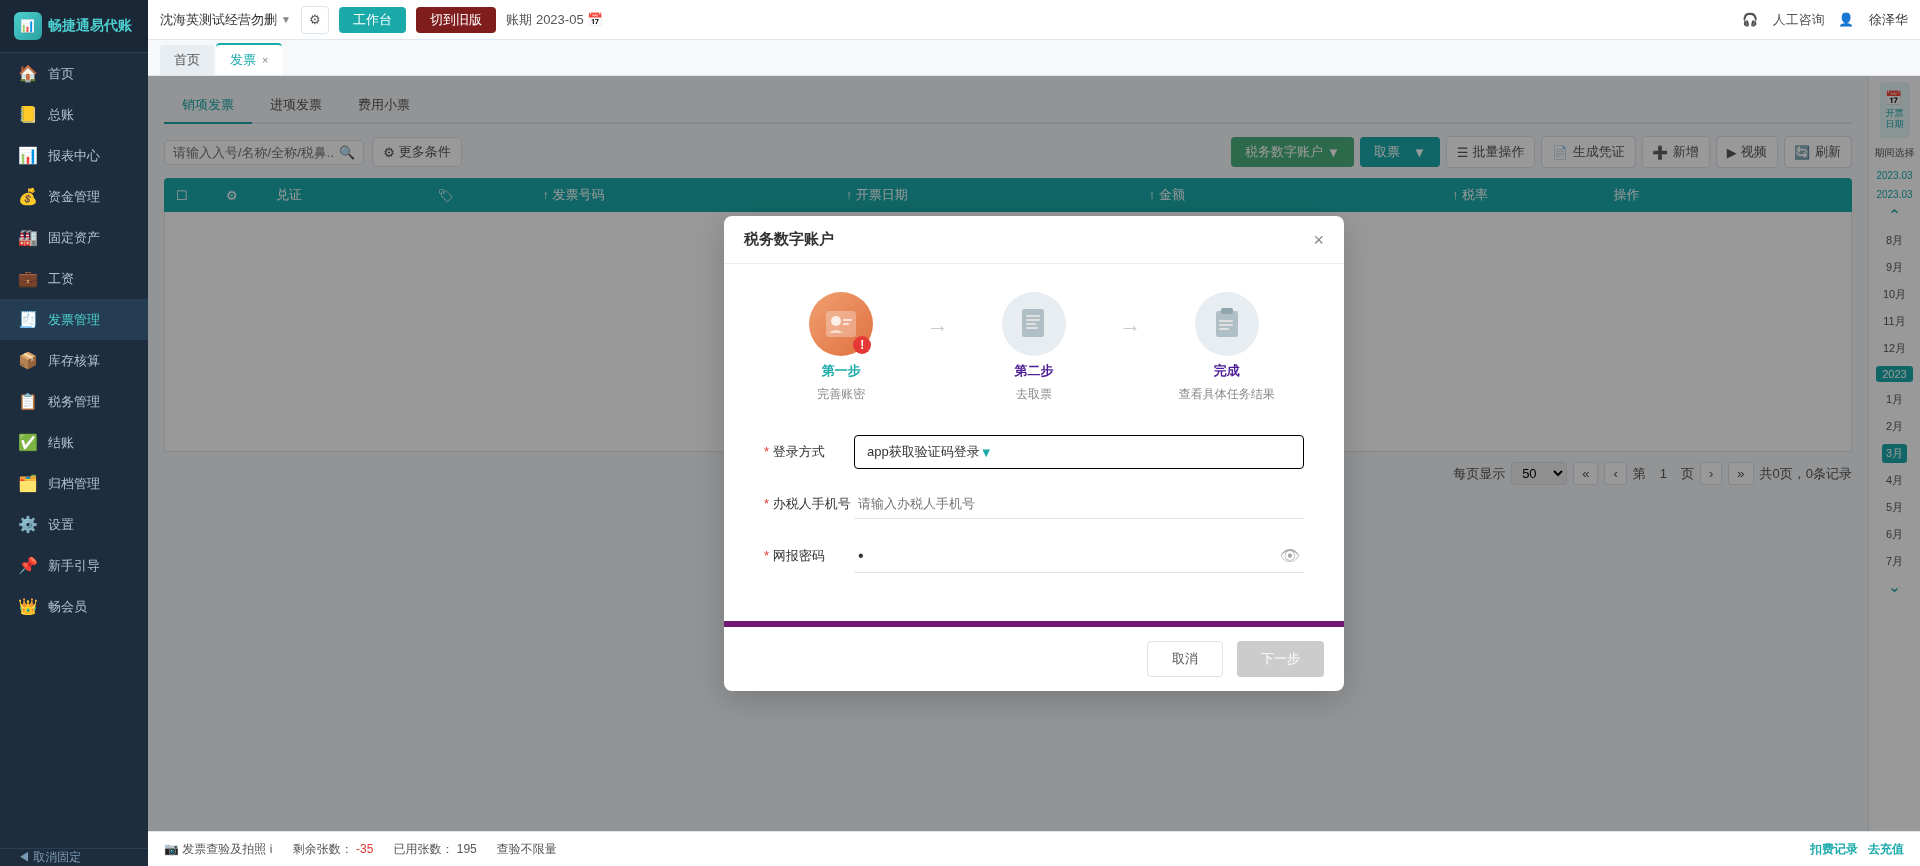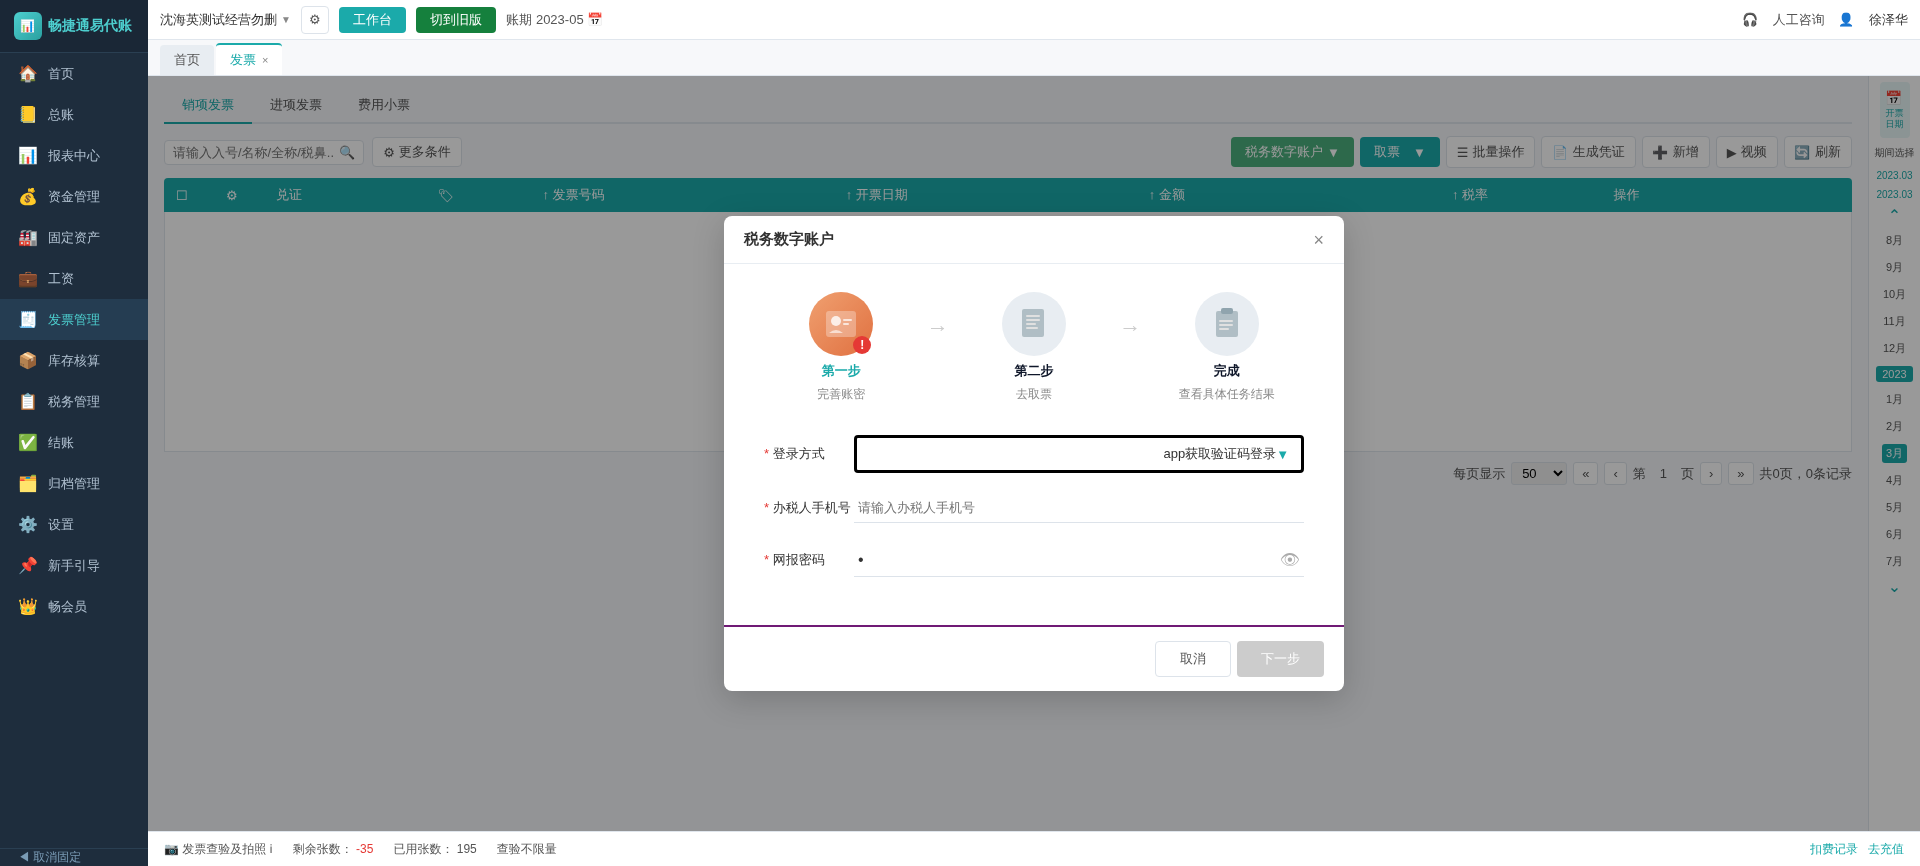--- a/index.html
+++ b/index.html
@@ -73,41 +73,41 @@
 
     
     .overlay { position: absolute; top: 0; left: 0; right: 0; bottom: 0; background: rgba(0,0,0,0.4); z-index: 100; display: flex; align-items: center; justify-content: center; }
 
     
     .dialog { background: #fff; border-radius: 8px; width: 620px; box-shadow: 0 8px 32px rgba(0,0,0,0.18); overflow: hidden; }
     .dialog-header { display: flex; align-items: center; justify-content: space-between; padding: 14px 20px; border-bottom: 1px solid #e8edf2; }
     .dialog-title { font-size: 15px; font-weight: 600; color: #333; }
     .dialog-close { font-size: 18px; color: #888; cursor: pointer; line-height: 1; }
     .dialog-body { padding: 28px 40px; }
-    .dialog-footer { padding: 14px 20px; border-top: 2px solid #701a75; display: flex; justify-content: flex-end; gap: 6px; }
+    .dialog-footer { padding: 14px 20px; border-top: 6px solid #701a75; display: flex; justify-content: flex-end; gap: 14px; }
 
     
     .steps { display: flex; align-items: flex-start; justify-content: center; gap: 0; margin-bottom: 32px; }
     .step { display: flex; flex-direction: column; align-items: center; gap: 6px; flex: 1; }
     .step-icon { width: 64px; height: 64px; border-radius: 50%; display: flex; align-items: center; justify-content: center; font-size: 28px; position: relative; }
     .step-icon.step1 { background: linear-gradient(135deg, #f0a070, #e07040); }
     .step-icon.step2 { background: #e8edf2; }
     .step-icon.step3 { background: #e8edf2; }
     .step-icon .error-badge { position: absolute; bottom: 2px; right: 2px; width: 18px; height: 18px; background: #e53935; border-radius: 50%; color: #fff; font-size: 12px; display: flex; align-items: center; justify-content: center; font-weight: bold; }
     .step-label { font-size: 13px; font-weight: 600; }
     .step-label.active { color: #1baaaa; }
-    .step-label.inactive { color: #0f172a; }
+    .step-label.inactive { color: #4c1d95; }
     .step-desc { font-size: 12px; color: #888; }
     .step-arrow { font-size: 22px; color: #ccc; margin-top: 20px; padding: 0 8px; }
 
     
     .form-row { display: flex; align-items: center; margin-bottom: 20px; }
     .form-label { width: 90px; font-size: 13px; color: #333; flex-shrink: 0; }
     .form-control { flex: 1; display: flex; align-items: center; }
-    .form-select { flex: 1; border: 3px solid #000000; border-radius: 4px; padding: 7px 12px; font-size: 13px; color: #333; display: flex; align-items: center; justify-content: flex-end; cursor: pointer; background: #fff; }
+    .form-select { flex: 1; border: 1px solid #000000; border-radius: 4px; padding: 7px 12px; font-size: 13px; color: #333; display: flex; align-items: center; justify-content: flex-start; cursor: pointer; background: #fff; }
     .form-input { flex: 1; border: none; border-bottom: 1px solid #dde3ea; padding: 7px 4px; font-size: 13px; color: #333; outline: none; display: flex; align-items: center; justify-content: space-between; background: transparent; }
     .form-input input { border: none; outline: none; font-size: 13px; flex: 1; color: #333; background: transparent; }
     .form-input-text { flex: 1; border: none; border-bottom: 1px solid #dde3ea; padding: 7px 4px; font-size: 13px; color: #bbb; outline: none; background: transparent; }
 
     
     .btn-cancel { padding: 8px 24px; border: 1px solid #dde3ea; border-radius: 4px; background: #fff; color: #555; cursor: pointer; font-size: 13px; }
     .btn-next { padding: 8px 24px; border-radius: 4px; background: #ccc; color: #fff; border: none; cursor: pointer; font-size: 13px; }
 
     
     .pagination { display: flex; align-items: center; gap: 6px; font-size: 13px; color: #555; justify-content: flex-end; padding: 10px 0; }
@@ -191,21 +191,21 @@
 
   <div class="main-area">
 
     <div class="topbar">
       <div class="topbar-company">
         <span>沈海英测试经营勿删</span>
         <span class="chev">▼</span>
       </div>
       <div class="topbar-icon-btn">⚙</div>
       <button class="topbar-btn">工作台</button>
-      <button class="topbar-btn" style="background:#15803d;">切到旧版</button>
+      <button class="topbar-btn" style="background:#7f1d1d;">切到旧版</button>
       <div class="topbar-period">
         <span>账期</span>
         <span>2023-05</span>
         <span class="cal-icon">📅</span>
       </div>
       <div class="topbar-right">
         <span>🎧</span>
         <span>人工咨询</span>
         <span>👤</span>
         <span class="user-name">徐泽华</span>
@@ -453,19 +453,19 @@
       </span>
       <span>
         <span>剩余张数：</span>
         <span style="color:#e53935;">-35</span>
       </span>
       <span>
         <span>已用张数：</span>
         <span>195</span>
       </span>
       <span>查验不限量</span>
-      <span style="margin-left:auto; display:flex; gap:10px;">
+      <span style="margin-left:auto; display:flex; gap:10px;font-weight:bold;">
         <a href="#" style="color:#1baaaa; text-decoration:none;">扣费记录</a>
         <a href="#" style="color:#1baaaa; text-decoration:none;">去充值</a>
       </span>
     </div>
   </div>
 </div>
 
 </body></html>

